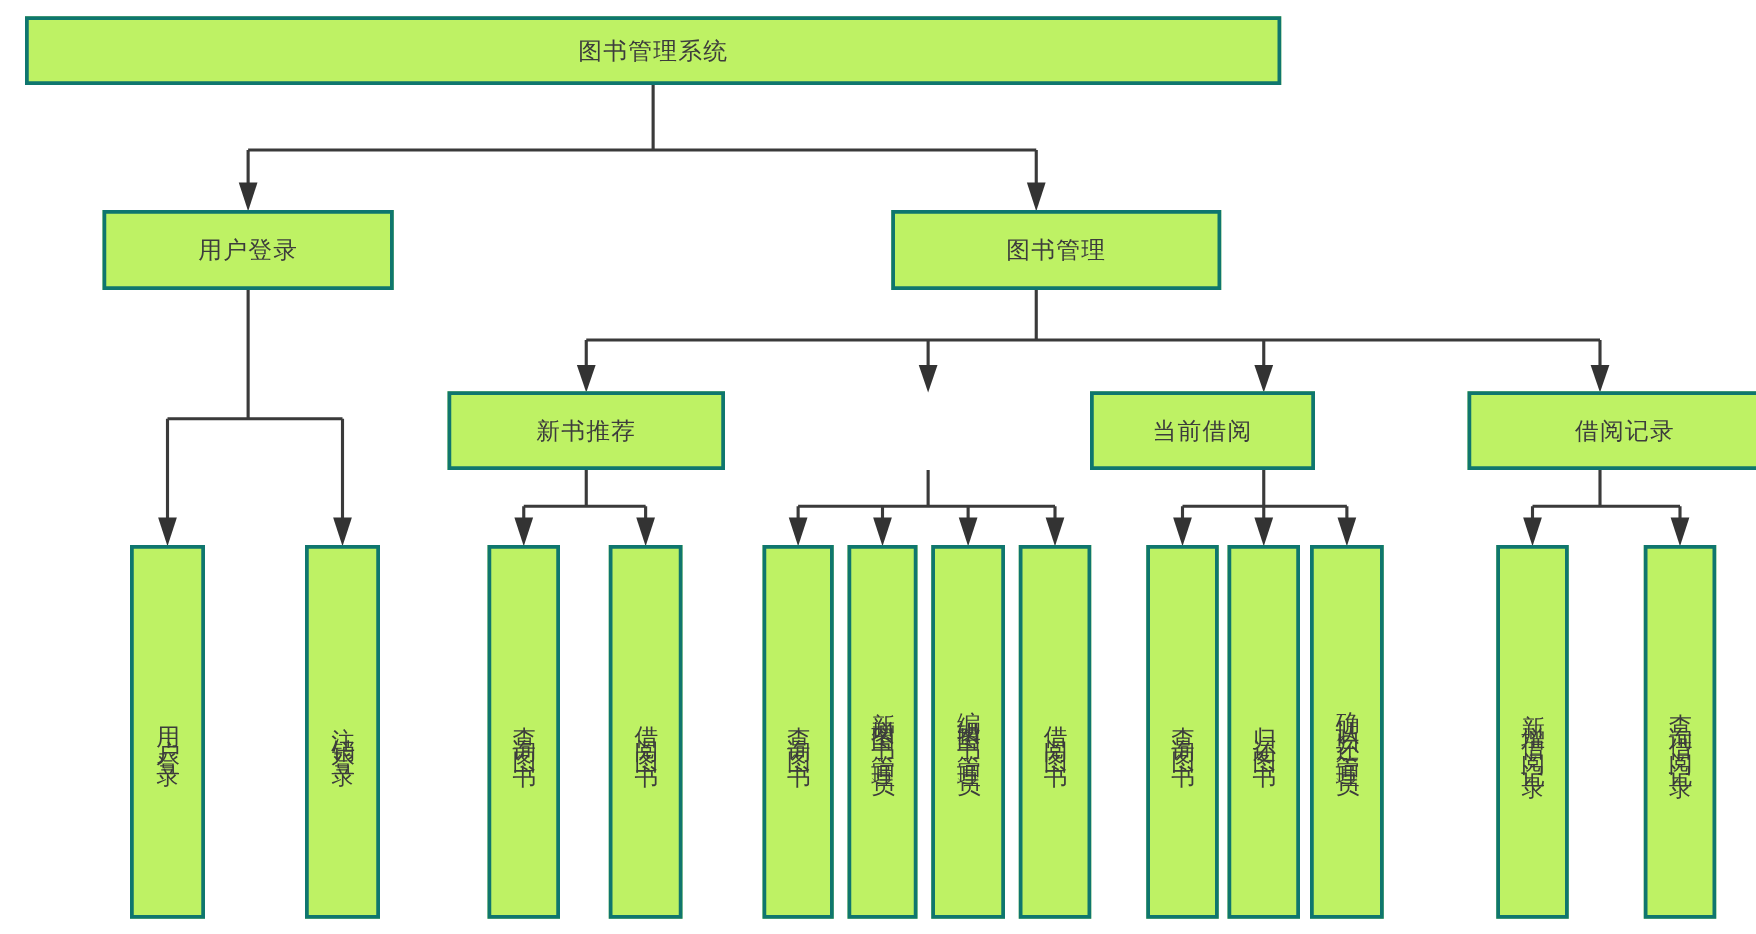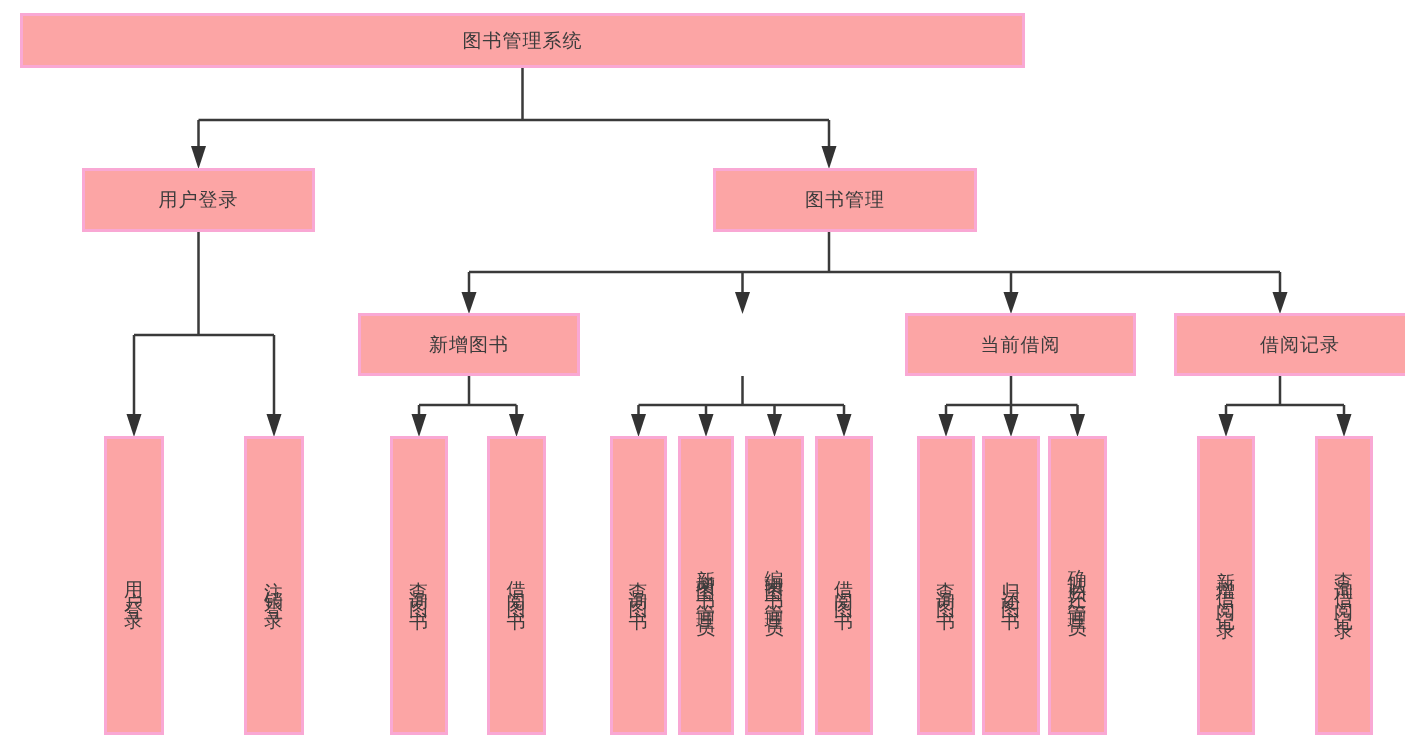--- a/index.html
+++ b/index.html
@@ -18,22 +18,22 @@
   #connector-layer {
     position: absolute;
     left: 0; top: 0;
     width: 1405px;
     height: 747px;
     z-index: 1;
   }
   .node {
     position: absolute;
     box-sizing: border-box;
-    border: 3px solid #f9a8d4;
-    background: #fca5a5;
+    border: 3px solid #0f766e;
+    background: #bef264;
     display: flex;
     align-items: center;
     justify-content: center;
     z-index: 2;
   }
   .hlabel {
     font-size: 19px;
     color: #3c3c3c;
     letter-spacing: 1px;
     white-space: nowrap;
@@ -115,23 +115,23 @@
   </div>
 
   <div class="node" style="left:82px; top:168px; width:233px; height:64px;">
     <span class="hlabel">用户登录</span>
   </div>
   <div class="node" style="left:713px; top:168px; width:264px; height:64px;">
     <span class="hlabel">图书管理</span>
   </div>
 
   <div class="node" style="left:358px; top:313px; width:222px; height:63px;">
-    <span class="hlabel">新增图书</span>
+    <span class="hlabel">新书推荐</span>
   </div>
-  <div class="node" style="left:905px; top:313px; width:231px; height:63px;">
+  <div class="node" style="left:872px; top:313px; width:180px; height:63px;">
     <span class="hlabel">当前借阅</span>
   </div>
   <div class="node" style="left:1174px; top:313px; width:252px; height:63px;">
     <span class="hlabel">借阅记录</span>
   </div>
 
   <div class="node" style="left:104px; top:436px; width:60px; height:299px;">
     <span class="vlabel">用户登录</span>
   </div>
   <div class="node" style="left:244px; top:436px; width:60px; height:299px;">

